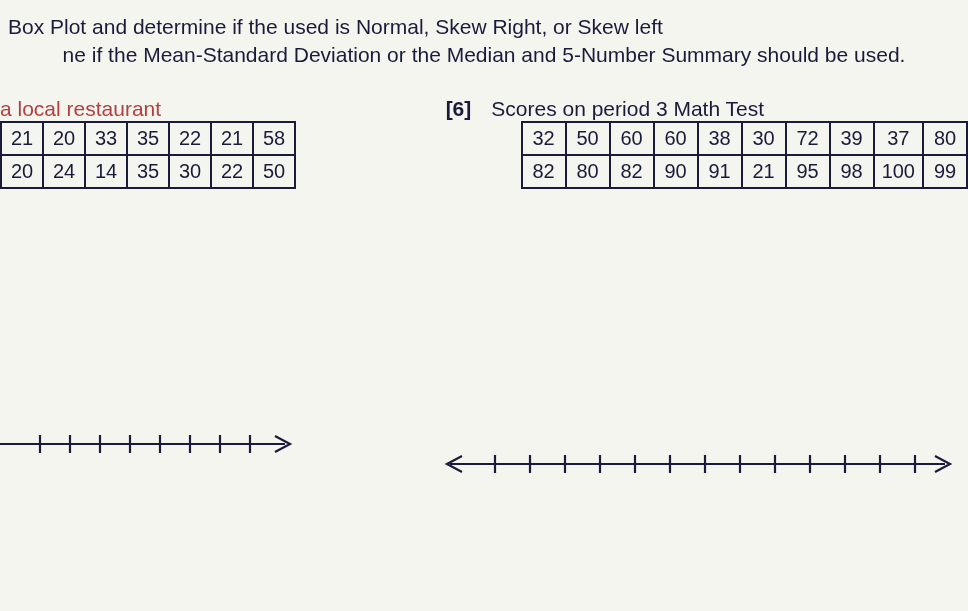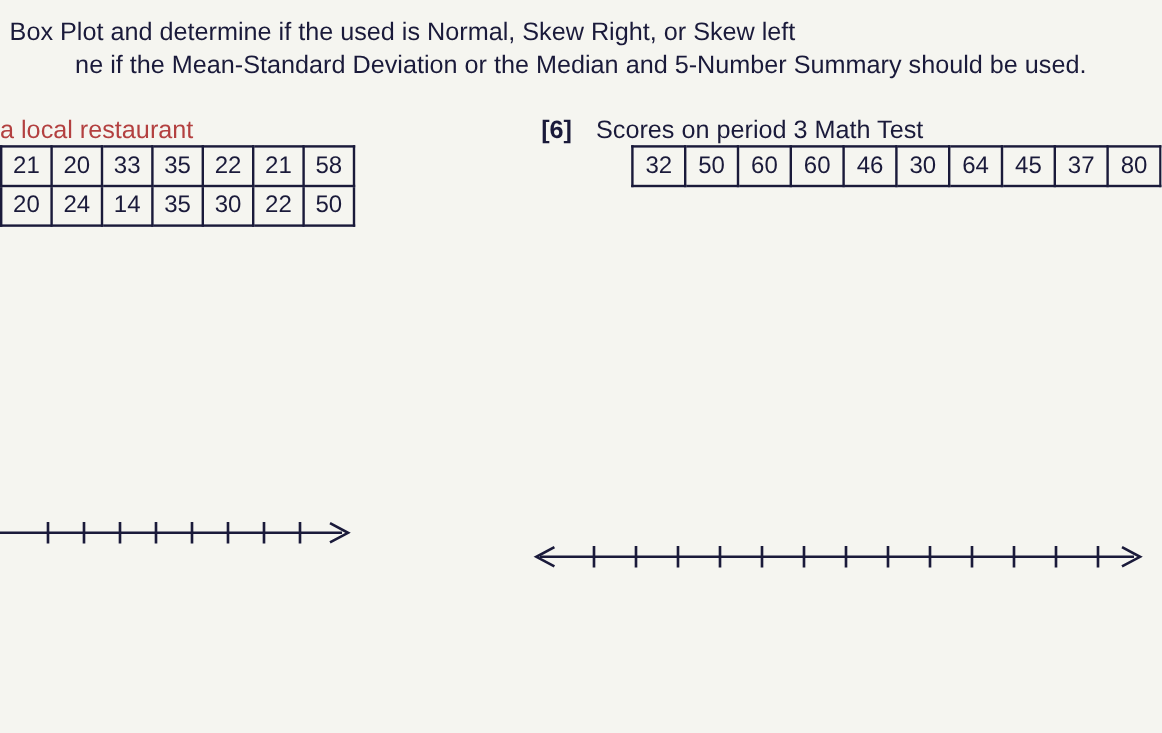--- a/index.html
+++ b/index.html
@@ -131,26 +131,38 @@
       <span class="problem-number">[6]</span>
       <span class="problem-title-right">Scores on period 3 Math Test</span>
     </div>
     <table class="data-table table-right" style="margin-left:75px;">
       <tbody>
           <tr>
         <td>32</td>
         <td>50</td>
         <td>60</td>
         <td>60</td>
-        <td>46</td>
+        <td>38</td>
         <td>30</td>
-        <td>64</td>
-        <td>45</td>
+        <td>72</td>
+        <td>39</td>
         <td>37</td>
         <td>80</td>
+      </tr>
+      <tr>
+        <td>82</td>
+        <td>80</td>
+        <td>82</td>
+        <td>90</td>
+        <td>91</td>
+        <td>21</td>
+        <td>95</td>
+        <td>98</td>
+        <td>100</td>
+        <td>99</td>
       </tr>
     </tbody>
       </table>
   </div>
 
 </div>
 
 <div class="numberlines-row">
   <div class="numberline-left">
     <svg class="numberline" width="300" height="40">

